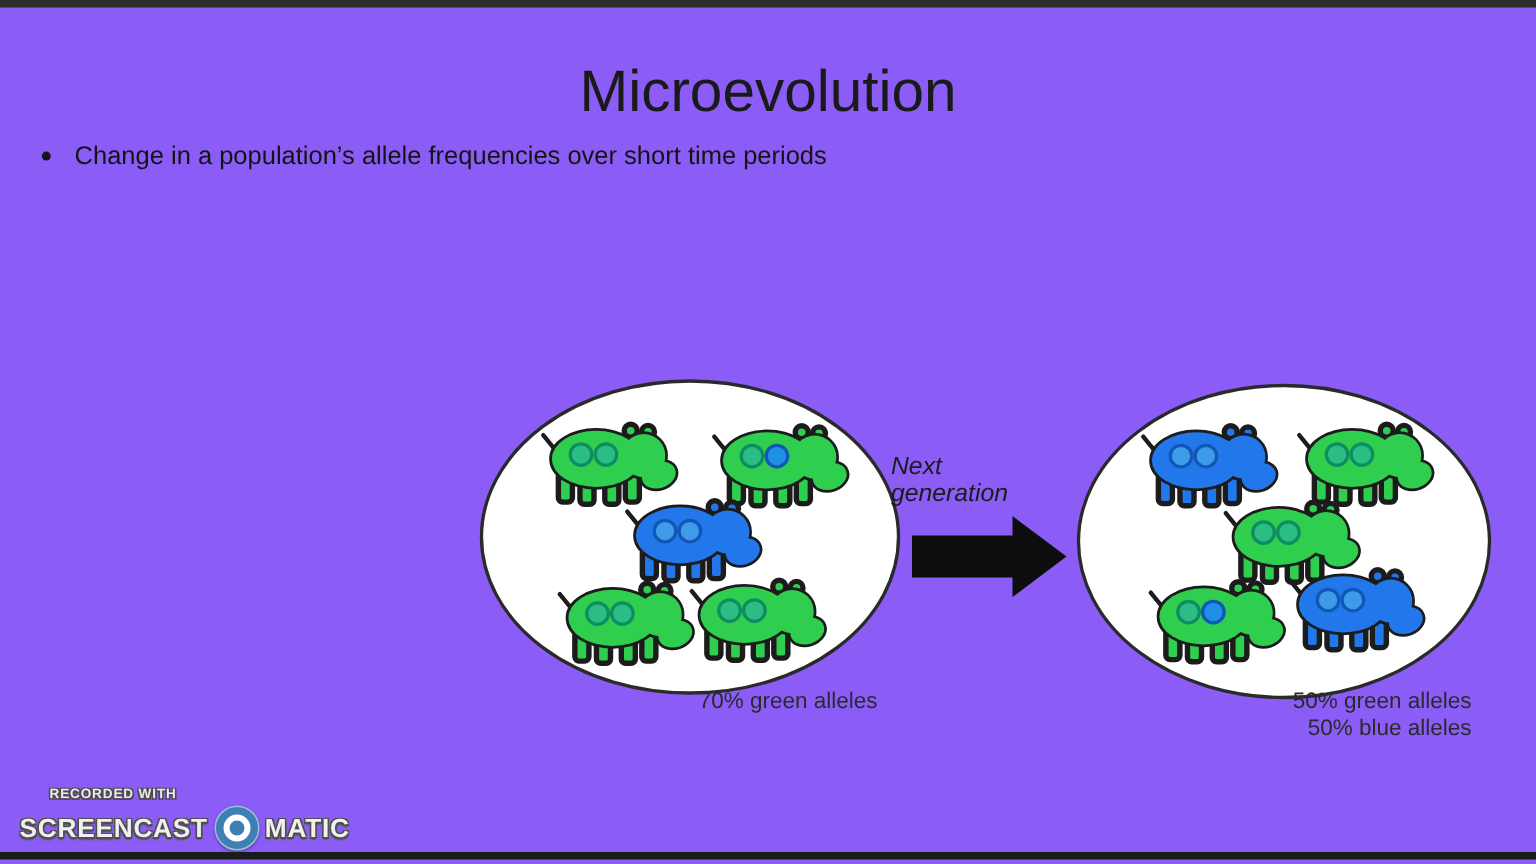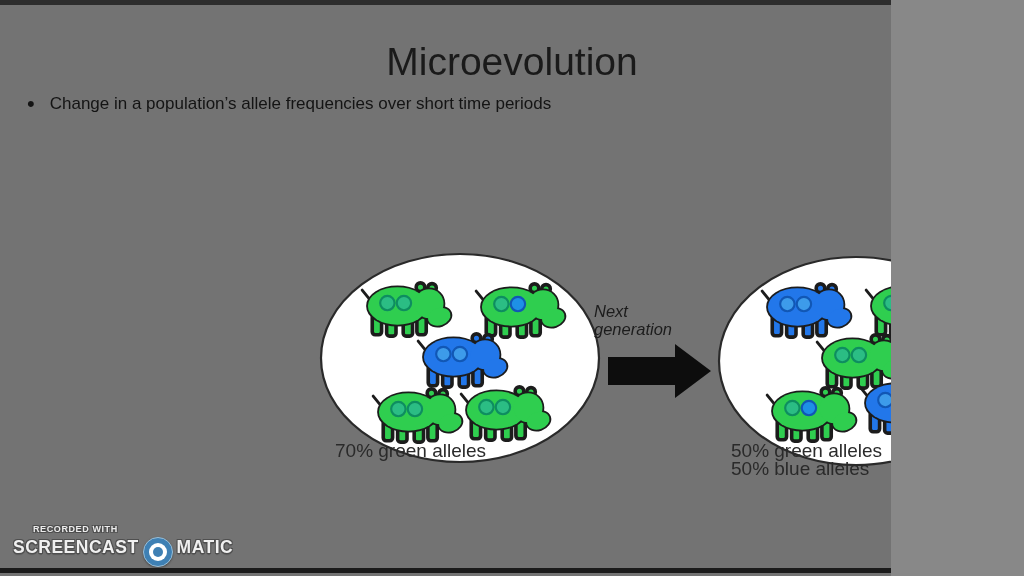--- a/index.html
+++ b/index.html
@@ -1,46 +1,46 @@
 <!DOCTYPE html>
 <html><head>
 <meta charset="utf-8">
 <style>
   html,body{margin:0;padding:0;background:#888;}
   .slide{
-    position:relative;width:891px;height:576px;background:#737373;overflow:hidden;
+    position:relative;width:1024px;height:576px;background:#8b5cf6;overflow:hidden;
     font-family:"Liberation Sans",sans-serif;
   }
   .top-bar{position:absolute;left:0;top:0;width:1024px;height:5px;background:#2d2d2d;}
   .bottom-bar{position:absolute;left:0;top:568px;width:1024px;height:5px;background:#1b1b1b;}
   .title{
     position:absolute;left:0;top:14px;width:1024px;text-align:center;
     font-size:39px;font-weight:400;color:#1a1a1a;letter-spacing:0px;
   }
   .bullet-row{position:absolute;left:27px;top:89px;display:flex;align-items:flex-start;}
   .bullet-dot{font-size:22px;line-height:30px;color:#141414;margin-right:15px;}
   .bullet-text{font-size:17px;line-height:30px;color:#141414;}
   .diagram-svg{position:absolute;left:0;top:0;width:1024px;height:576px;}
   .next-gen-label{
     position:absolute;left:594px;top:302px;width:120px;text-align:left;
     font-style:italic;font-size:16.5px;line-height:18px;color:#1c1c1c;
   }
   .caption{
-    position:absolute;top:442px;width:250px;text-align:left;
-    font-size:19px;line-height:17.5px;color:#2a2a2a;
+    position:absolute;top:459px;width:250px;text-align:right;
+    font-size:15px;line-height:17.5px;color:#2a2a2a;
   }
   .caption-left{left:335px;}
   .caption-right{left:731px;}
   .watermark{position:absolute;left:13px;top:524px;}
   .wm-line1{
     font-size:9px;font-weight:bold;letter-spacing:0.6px;color:#ececec;
     text-shadow:-1px -1px 0 #4d4d4d,1px -1px 0 #4d4d4d,-1px 1px 0 #4d4d4d,1px 1px 0 #4d4d4d;
     padding-left:20px;
   }
-  .wm-line2{display:flex;align-items:flex-start;margin-top:3px;}
+  .wm-line2{display:flex;align-items:center;margin-top:3px;}
   .wm-brand{
     font-size:17.5px;font-weight:bold;letter-spacing:0.5px;color:#f0f0f0;
     text-shadow:-1px -1px 0 #4f4f4f,1px -1px 0 #4f4f4f,-1px 1px 0 #4f4f4f,1px 1px 0 #4f4f4f,0 2px 1px #5a5a5a;
   }
   .wm-logo{
     width:28px;height:28px;border-radius:50%;background:#3e80b4;border:1px solid #9cc0d8;
     margin:0 4px;display:flex;align-items:center;justify-content:center;box-shadow:0 1px 2px rgba(0,0,0,.35);
   }
   .wm-logo-ring{width:18px;height:18px;border-radius:50%;background:#ffffff;display:flex;align-items:center;justify-content:center;}
   .wm-logo-dot{width:10px;height:10px;border-radius:50%;background:#3e80b4;}

